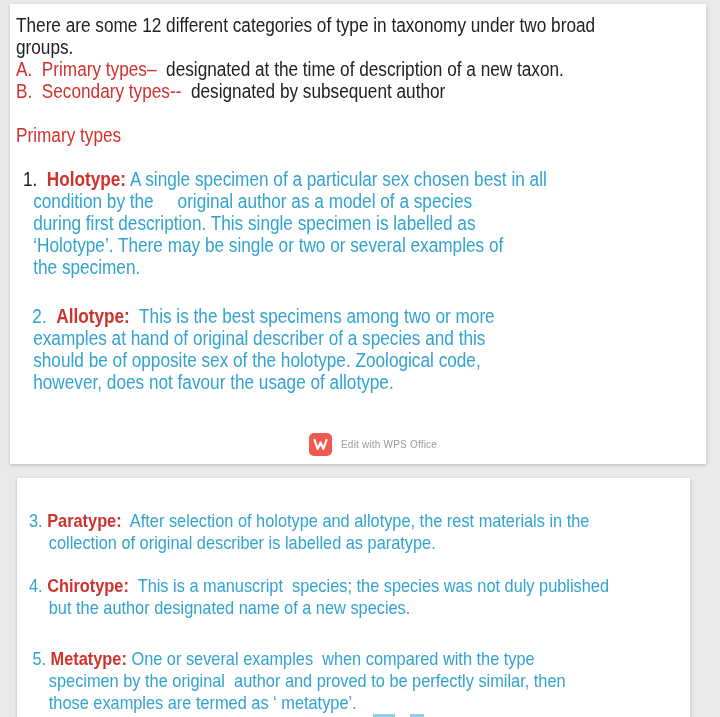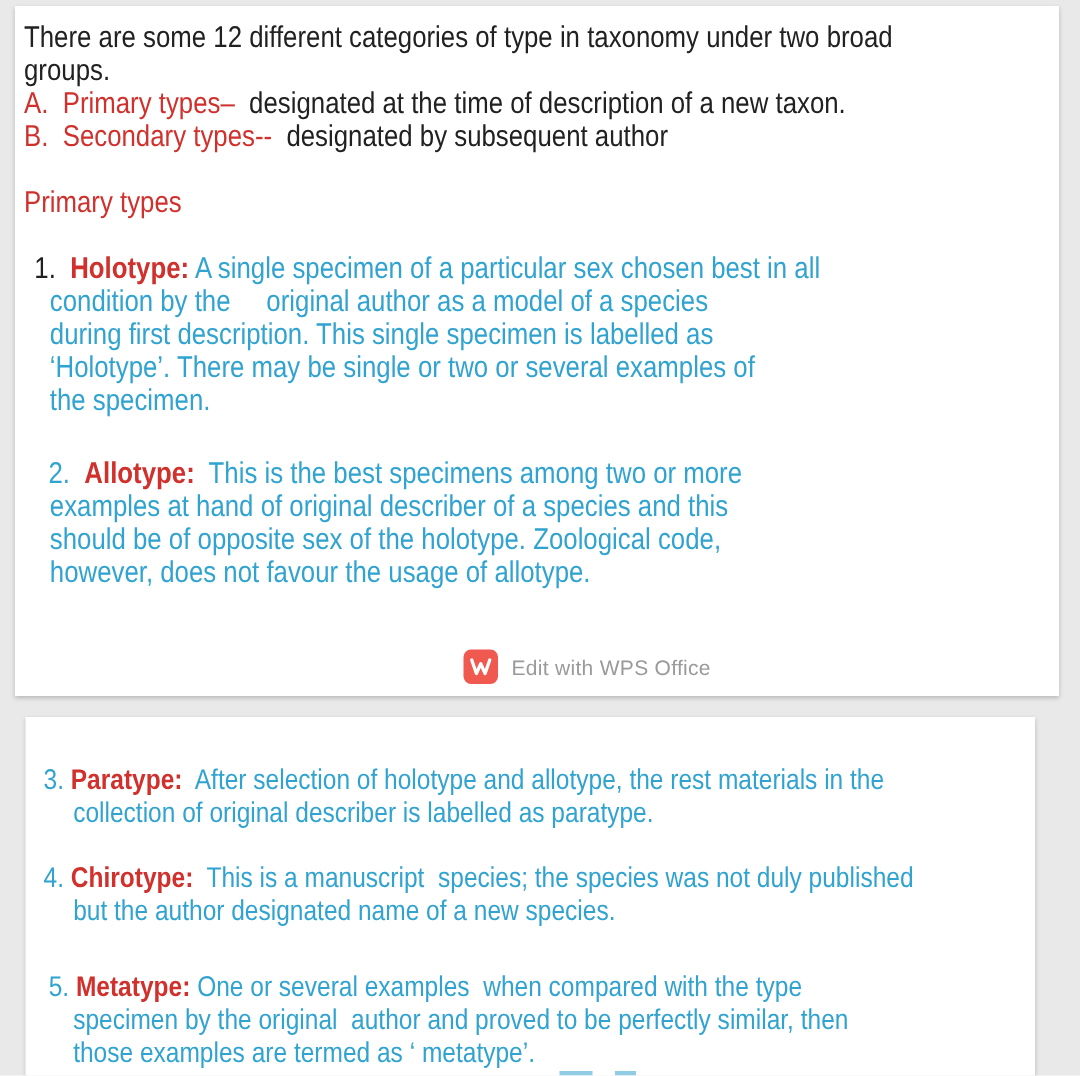--- a/index.html
+++ b/index.html
@@ -71,21 +71,21 @@
     width: 23px;
     height: 23px;
     border-radius: 5px;
     background: #f0594f;
     display: flex;
     align-items: center;
     justify-content: center;
     flex: 0 0 auto;
   }
   .wps-text {
-    font-size: 14px;
+    font-size: 10px;
     color: #9a9a9a;
     letter-spacing: 0.2px;
   }
   
   .cut-line {
     position: absolute;
     left: 0;
     top: 236px;
     width: 100%;
     height: 4px;

